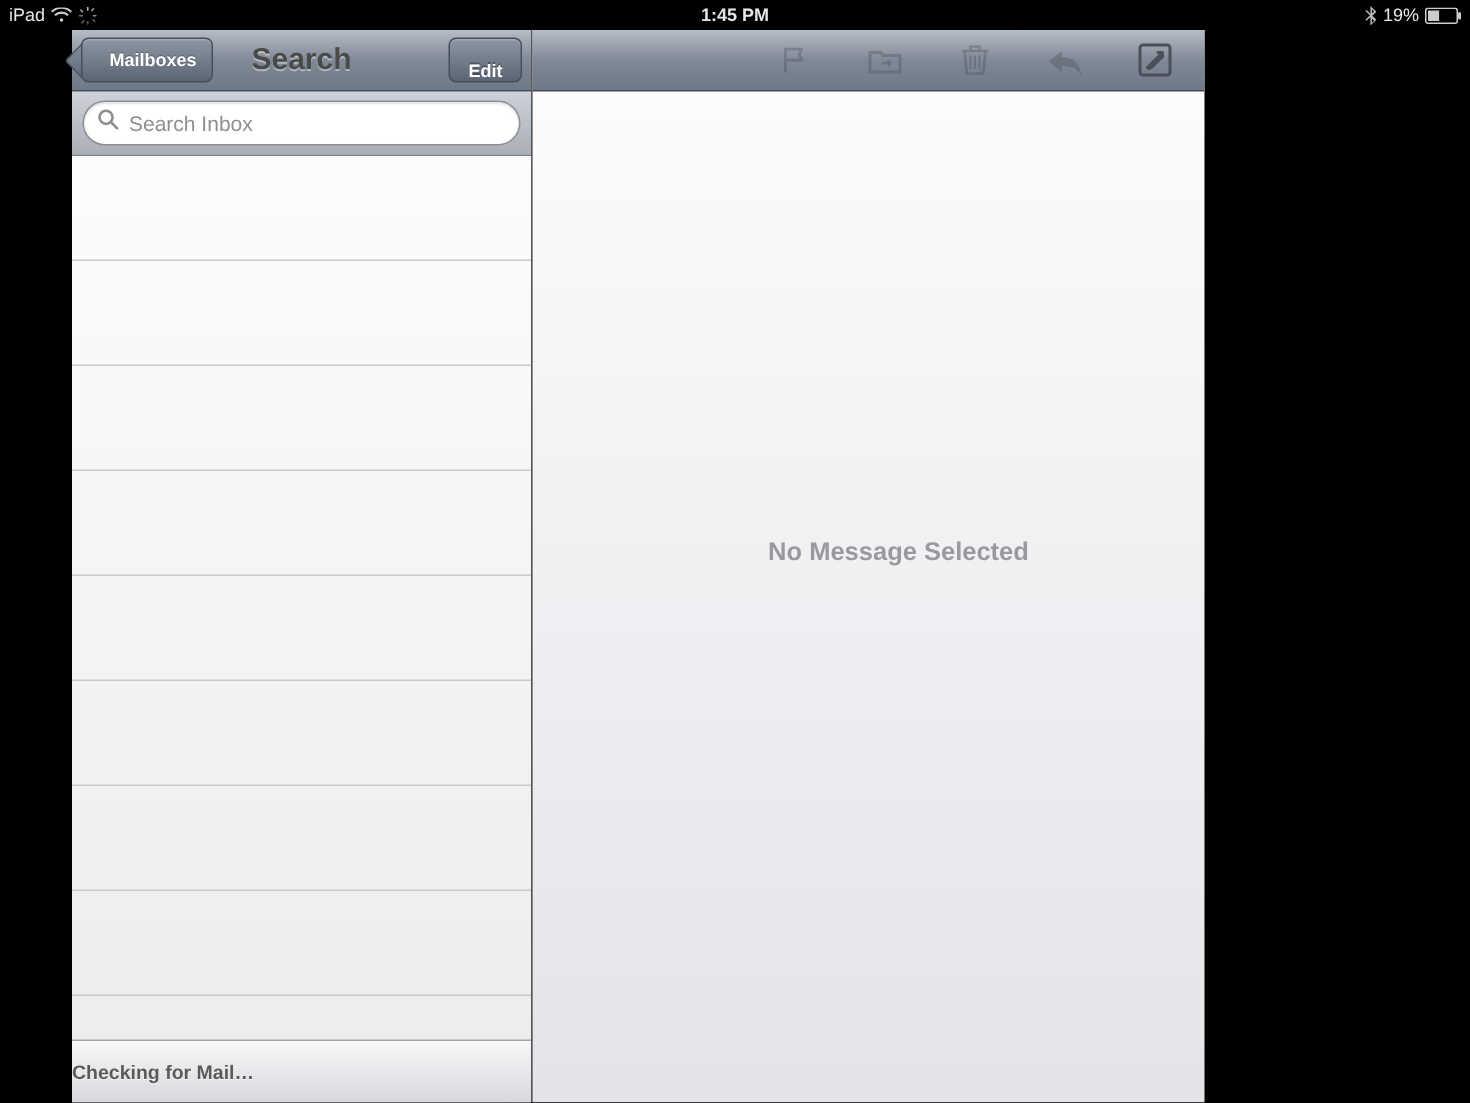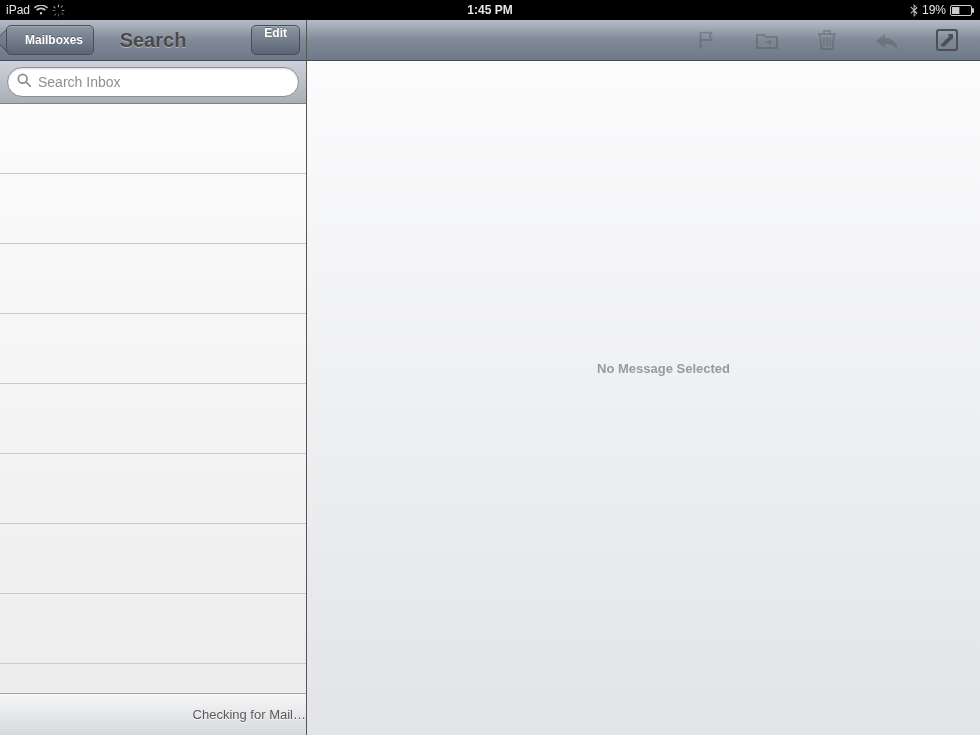--- a/index.html
+++ b/index.html
@@ -45,21 +45,22 @@
       align-items: center;
     }
     .spinner-icon svg {
       animation: spin 1.2s linear infinite;
     }
     @keyframes spin { to { transform: rotate(360deg); } }
 
     .app {
       display: flex;
       height: 715px;
-      width: 980px;
+      width: 803px;
+      padding-left: 48px;
     }
     .sidebar {
       width: 307px;
       height: 100%;
       border-right: 1px solid #555;
       display: flex;
       flex-direction: column;
       background: linear-gradient(#fdfdfd, #e9e9e9);
     }
     .top-bar {
@@ -118,21 +119,21 @@
     .edit-button {
       height: 30px;
       background: linear-gradient(#8d96a3, #5b6573);
       border: 1px solid #464e5a;
       border-radius: 5px;
       color: #fff;
       padding: 0 12px;
       font-size: 12px;
       font-weight: bold;
       display: flex;
-      align-items: flex-start;
+      align-items: flex-end;
       text-shadow: 0 -1px 0 rgba(0,0,0,0.3);
       box-shadow: inset 0 1px 0 rgba(255,255,255,0.2);
       cursor: pointer;
     }
     .search-wrap {
       height: 43px;
       background: linear-gradient(#ced2d8, #a9aeb7);
       border-bottom: 1px solid #7b808a;
       display: flex;
       align-items: center;
@@ -172,24 +173,24 @@
     .row {
       height: 70px;
       border-bottom: 1px solid #c9c9c9;
     }
     .bottom-bar {
       height: 42px;
       background: linear-gradient(#f7f7f8, #d6d8dc);
       border-top: 1px solid #a3a5aa;
       display: flex;
       align-items: center;
-      justify-content: flex-end;
+      justify-content: flex-start;
       font-size: 13px;
       color: #5a5a5a;
-      font-weight: normal;
+      font-weight: bold;
       text-shadow: 0 1px 0 rgba(255,255,255,0.7);
     }
     .main {
       flex: 1;
       display: flex;
       flex-direction: column;
       background: linear-gradient(#fdfdfe, #e2e4e7);
     }
     .main-toolbar {
       height: 41px;
@@ -211,21 +212,21 @@
     }
     .tb-icon.dim { opacity: 0.35; }
     .main-body {
       flex: 1;
       display: flex;
       align-items: center;
       justify-content: center;
     }
     .no-msg {
       color: #989a9d;
-      font-size: 13px;
+      font-size: 17px;
       font-weight: bold;
       margin-top: -60px;
       margin-left: 40px;
     }
   </style>
 </head>
 <body>
 
 <div class="status-bar">
   <div class="status-left">

